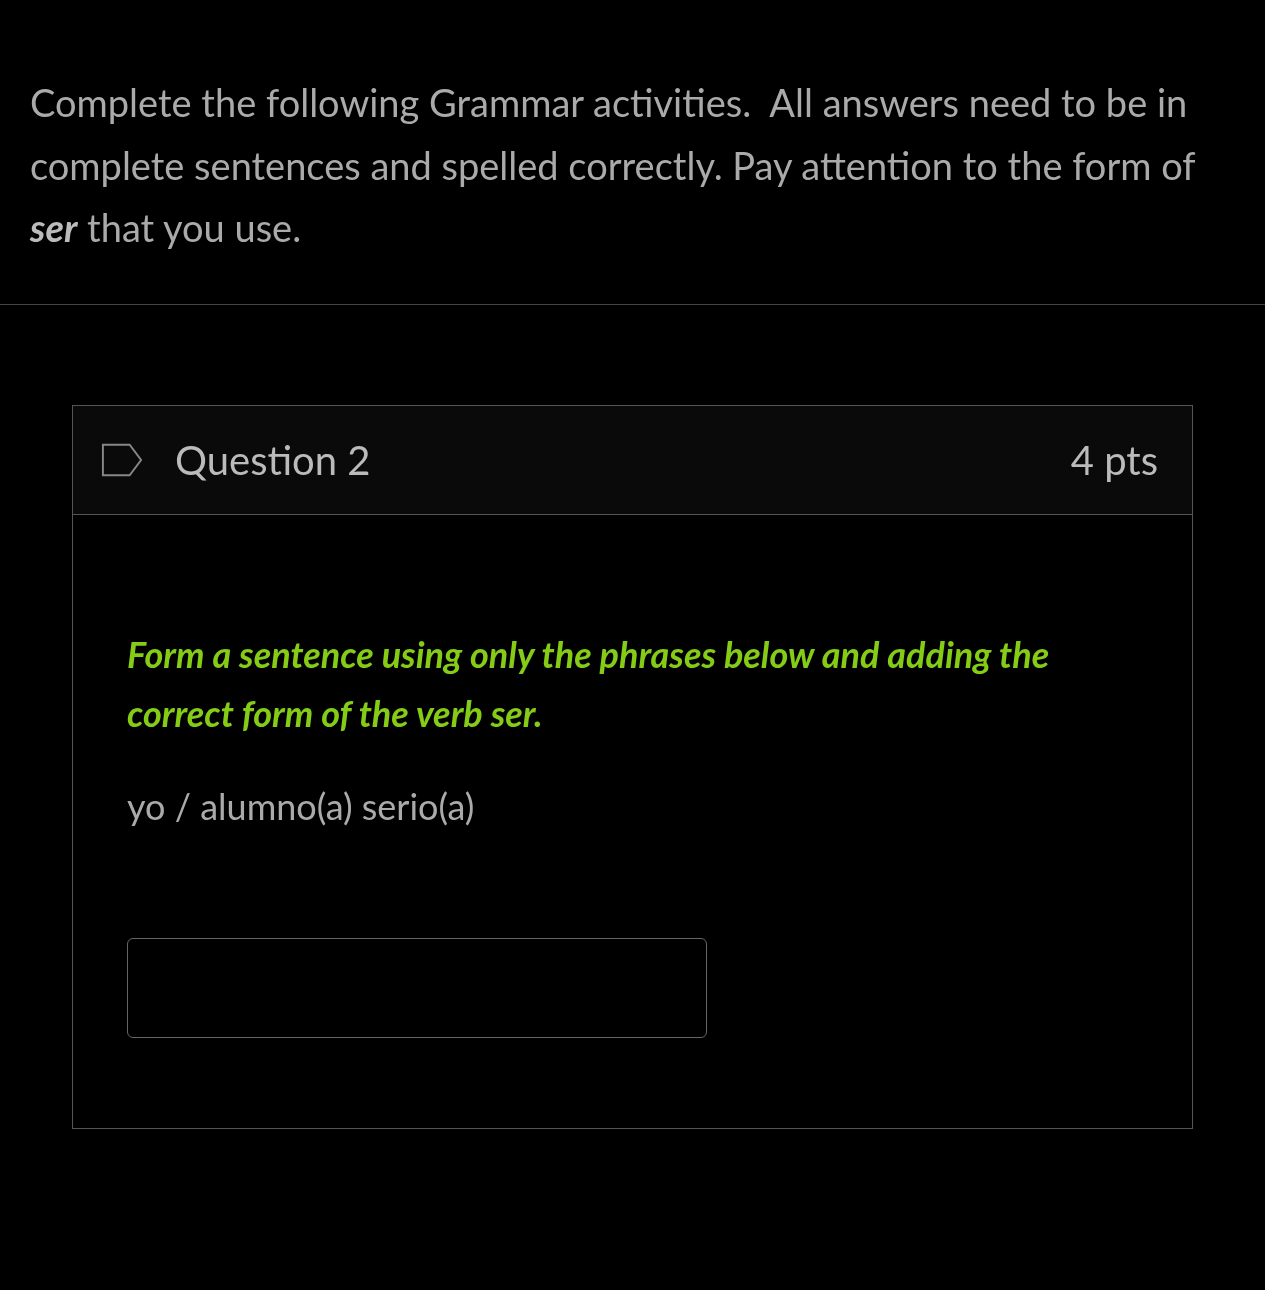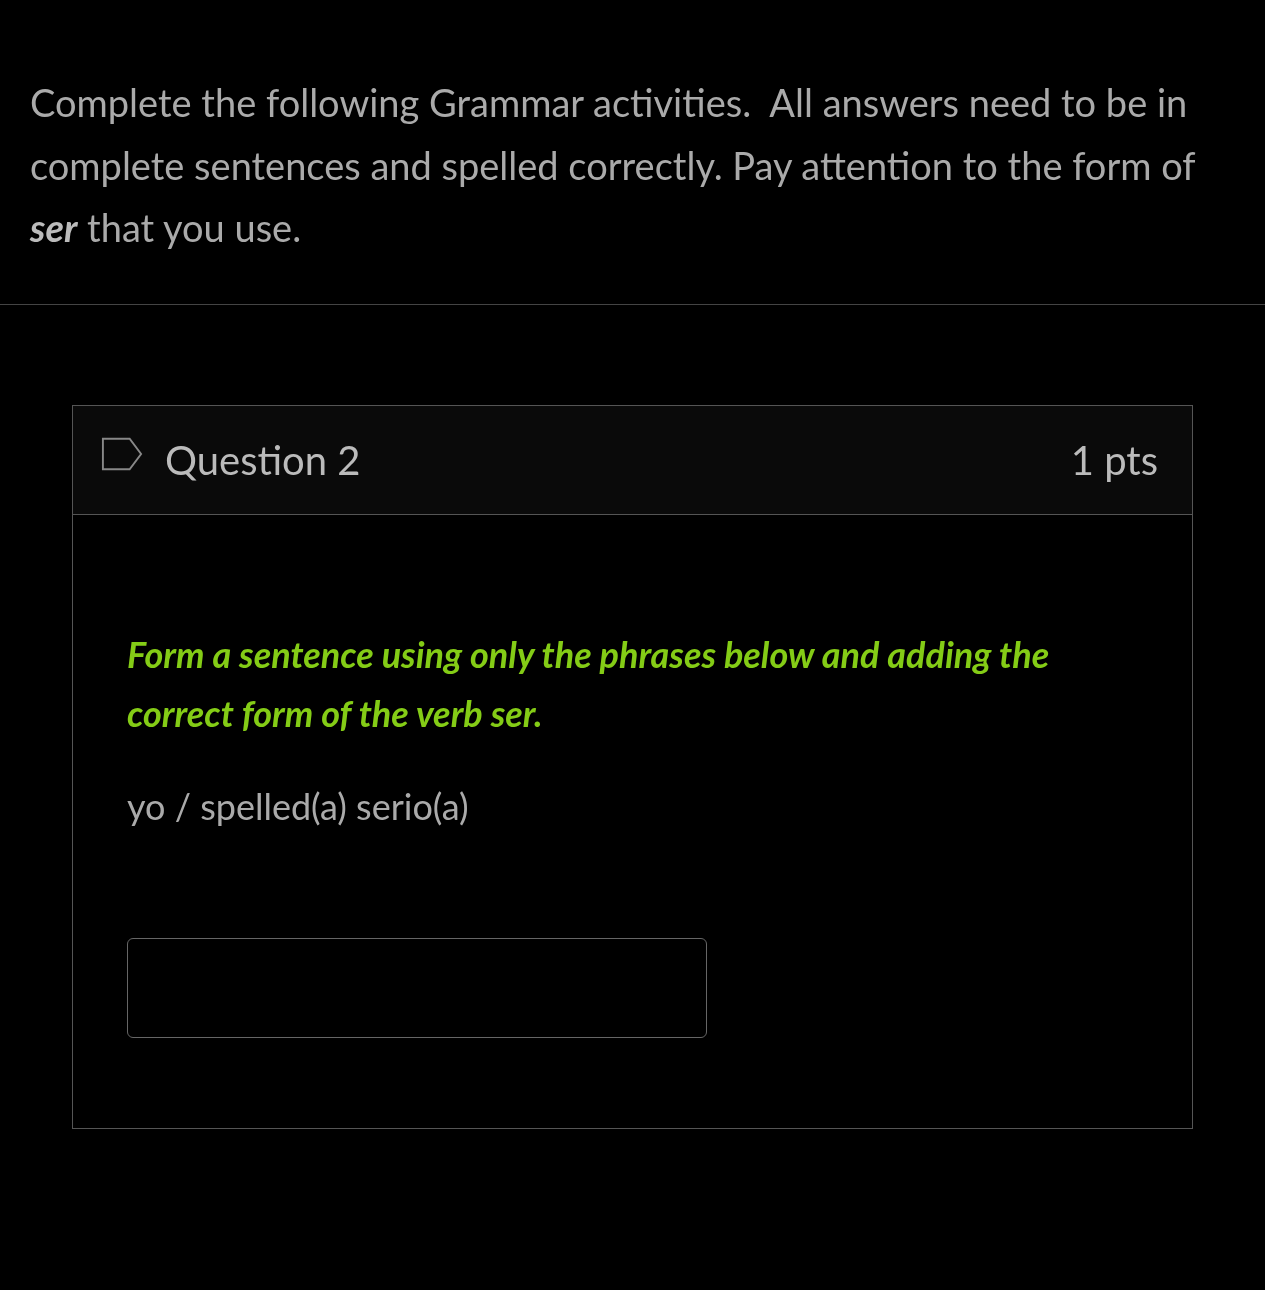--- a/index.html
+++ b/index.html
@@ -35,22 +35,22 @@
     .question-header {
       display: flex;
       justify-content: space-between;
       align-items: center;
       padding: 30px 34px 30px 28px;
       border-bottom: 1px solid #555555;
       background-color: #0a0a0a;
     }
     .question-header-left {
       display: flex;
-      align-items: flex-start;
-      gap: 22px;
+      align-items: center;
+      gap: 32px;
     }
     .tag-icon {
       width: 42px;
       height: 36px;
       stroke: #888888;
       stroke-width: 2;
       fill: none;
     }
     .question-title {
       font-size: 40px;
@@ -98,20 +98,20 @@
 </div>
 
 <div class="question-card">
   <div class="question-header">
     <div class="question-header-left">
       <svg class="tag-icon" viewBox="0 0 44 36">
         <path d="M 2 2 L 30 2 L 42 18 L 30 34 L 2 34 Z"></path>
       </svg>
       <span class="question-title">Question 2</span>
     </div>
-    <span class="points">1 pts</span>
+    <span class="points">4 pts</span>
   </div>
   <div class="question-body">
     <p class="prompt">Form a sentence using only the phrases below and adding the correct form of the verb ser.</p>
-    <p class="phrase">yo / spelled(a) serio(a)</p>
+    <p class="phrase">yo / alumno(a) serio(a)</p>
     <input type="text" class="answer-input" value="" style="">
   </div>
 </div>
 
 </body></html>

